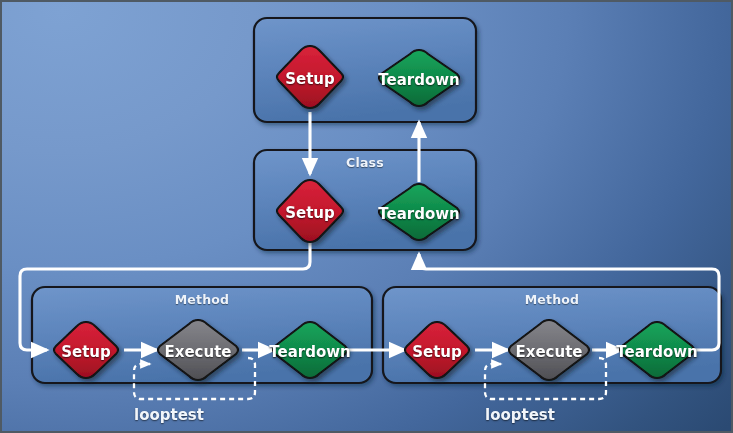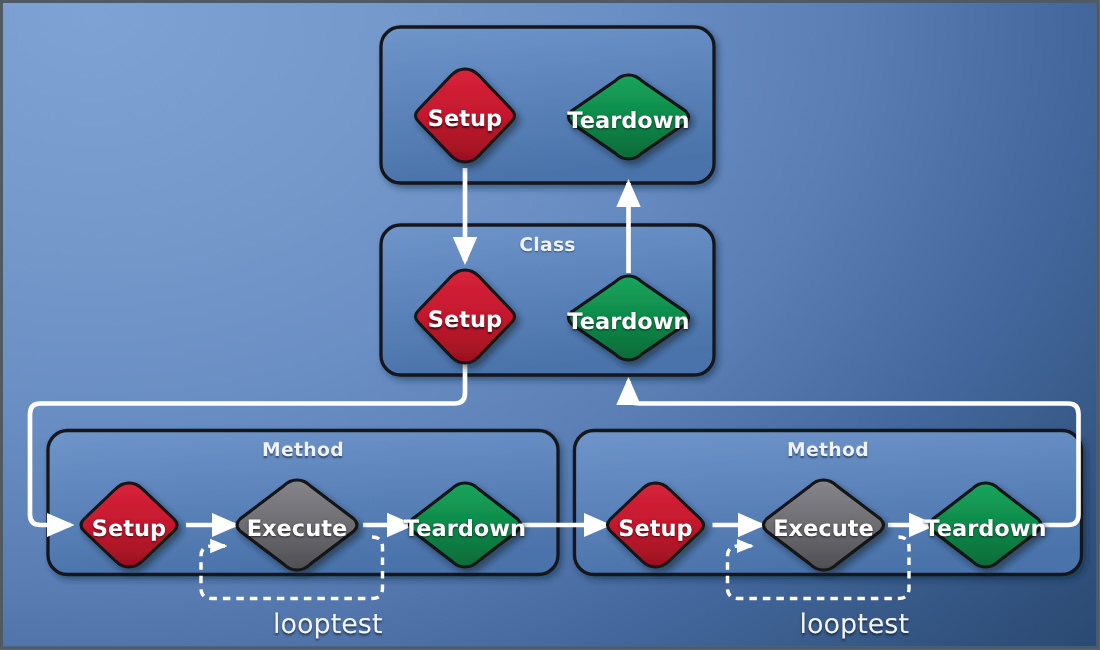--- a/index.html
+++ b/index.html
@@ -34,23 +34,23 @@
     font-size:15px;
     font-weight:700;
     text-align:center;
     white-space:nowrap;
     text-shadow:0 1px 1.5px rgba(0,0,0,.65);
     pointer-events:none;
   }
   .loop-label{
     position:absolute;
     color:#f2f6fb;
-    font-size:18px;
-    font-weight:400;
-    text-align:right;
+    font-size:15px;
+    font-weight:700;
+    text-align:left;
     white-space:nowrap;
     text-shadow:0 1px 1.5px rgba(0,0,0,.55);
     pointer-events:none;
   }
 </style>
 </head>
 <body>
 
 <div id="stage">
 

